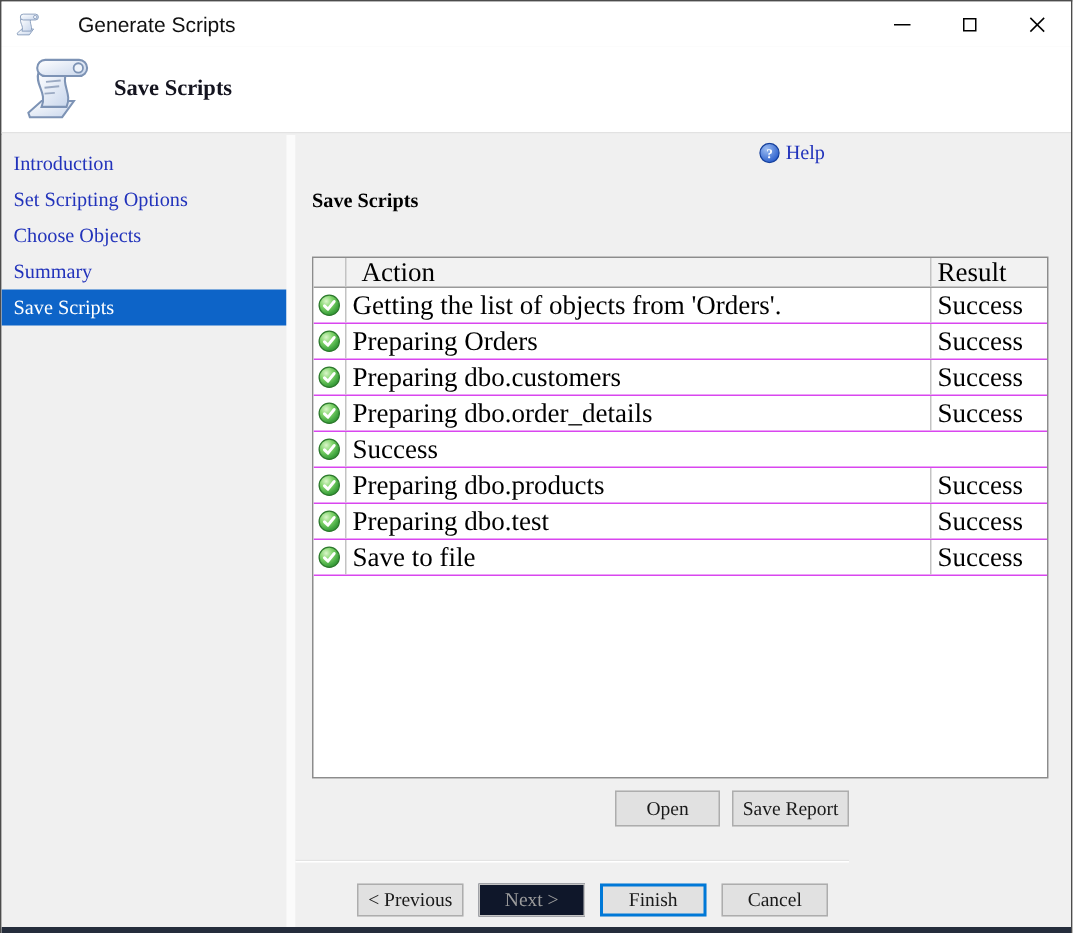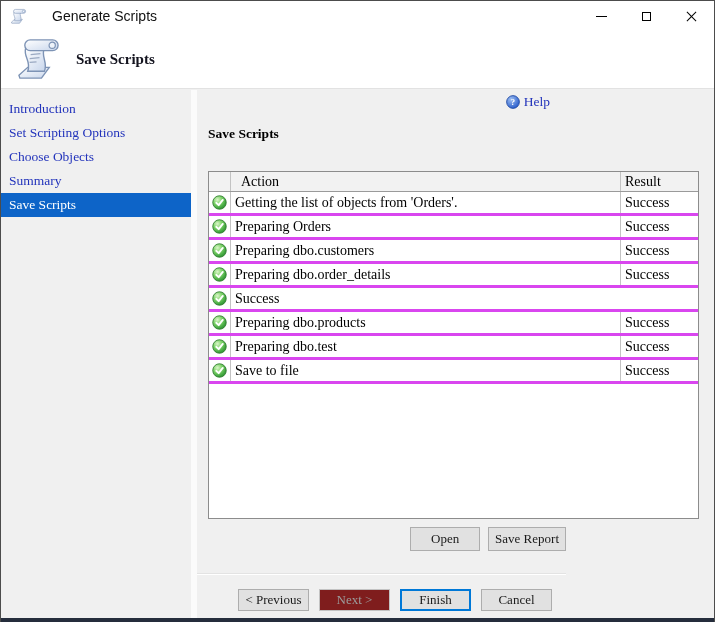--- a/index.html
+++ b/index.html
@@ -47,41 +47,41 @@
   .main { position:relative; flex:1; height:100%; background:#f0f0f0; }
   
   .help { position:absolute; top:4px; right:16px; display:flex; align-items:center; gap:4px;
           color:#2233bb; font-size:13.5px; text-decoration:none; }
   .help-icon { width:14px; height:14px; }
   
   .section-title { position:absolute; top:36px; left:11px; font-size:13.5px; font-weight:bold; color:#000; }
   
   .grid {
     position:absolute; top:81px; left:11px; width:491px; height:348px;
-    background:#ffffff; border:1px solid #8c8c8c; overflow:hidden; font-size:14px;
+    background:#ffffff; border:1px solid #8c8c8c; overflow:hidden; font-size:18px;
   }
   .grid-header { display:flex; height:20px; background:#f2f2f2; border-bottom:1px solid #9a9a9a; }
-  .grid-row { display:flex; height:24px; background:#ffffff; border-bottom:3px solid #d946ef; }
+  .grid-row { display:flex; height:24px; background:#ffffff; border-bottom:1px solid #d946ef; }
   .cell { display:flex; align-items:center; overflow:hidden; white-space:nowrap; }
   .icon-cell { width:22px; border-right:1px solid #c3c3c3; justify-content:center; }
   .action-cell { flex:1; border-right:1px solid #c3c3c3; padding:0 4px; }
   .grid-header .action-cell { padding-left:10px; }
   .result-cell { width:77px; padding:0 4px; }
   
   button {
     font-family:"Liberation Serif","DejaVu Serif",serif; font-size:13px; color:#1a1a1a;
     background:#e1e1e1; border:1px solid #adadad; height:24px; min-width:70px; padding:0 6px;
   }
   .report-buttons { position:absolute; top:437px; right:0; display:flex; gap:8px; }
   .hdivider { position:absolute; top:483px; left:0; width:100%; height:2px;
               background:#ffffff; border-top:1px solid #e3e3e3; }
   .nav-buttons { position:absolute; top:499px; right:14px; display:flex; gap:10px;justify-content:flex-end; }
   .nav-buttons button { height:22px; width:71px; padding:0; }
   button.focused { border:2px solid #0078d7; }
-  button.disabled { background:#7f1d1d; color:#9c9c9c; border-color:#c3c3c3; }
+  button.disabled { background:#0f172a; color:#9c9c9c; border-color:#c3c3c3; }
   
   .bottom-strip { position:absolute; bottom:0; left:0; width:100%; height:4px; background:#252d3c; }
   .hidden-defs { position:absolute; width:0; height:0; }
 </style>
 </head>
 <body>
 
 <svg class="hidden-defs" aria-hidden="true">
   <defs>
     <radialGradient id="gchk" cx="35%" cy="30%" r="80%">

